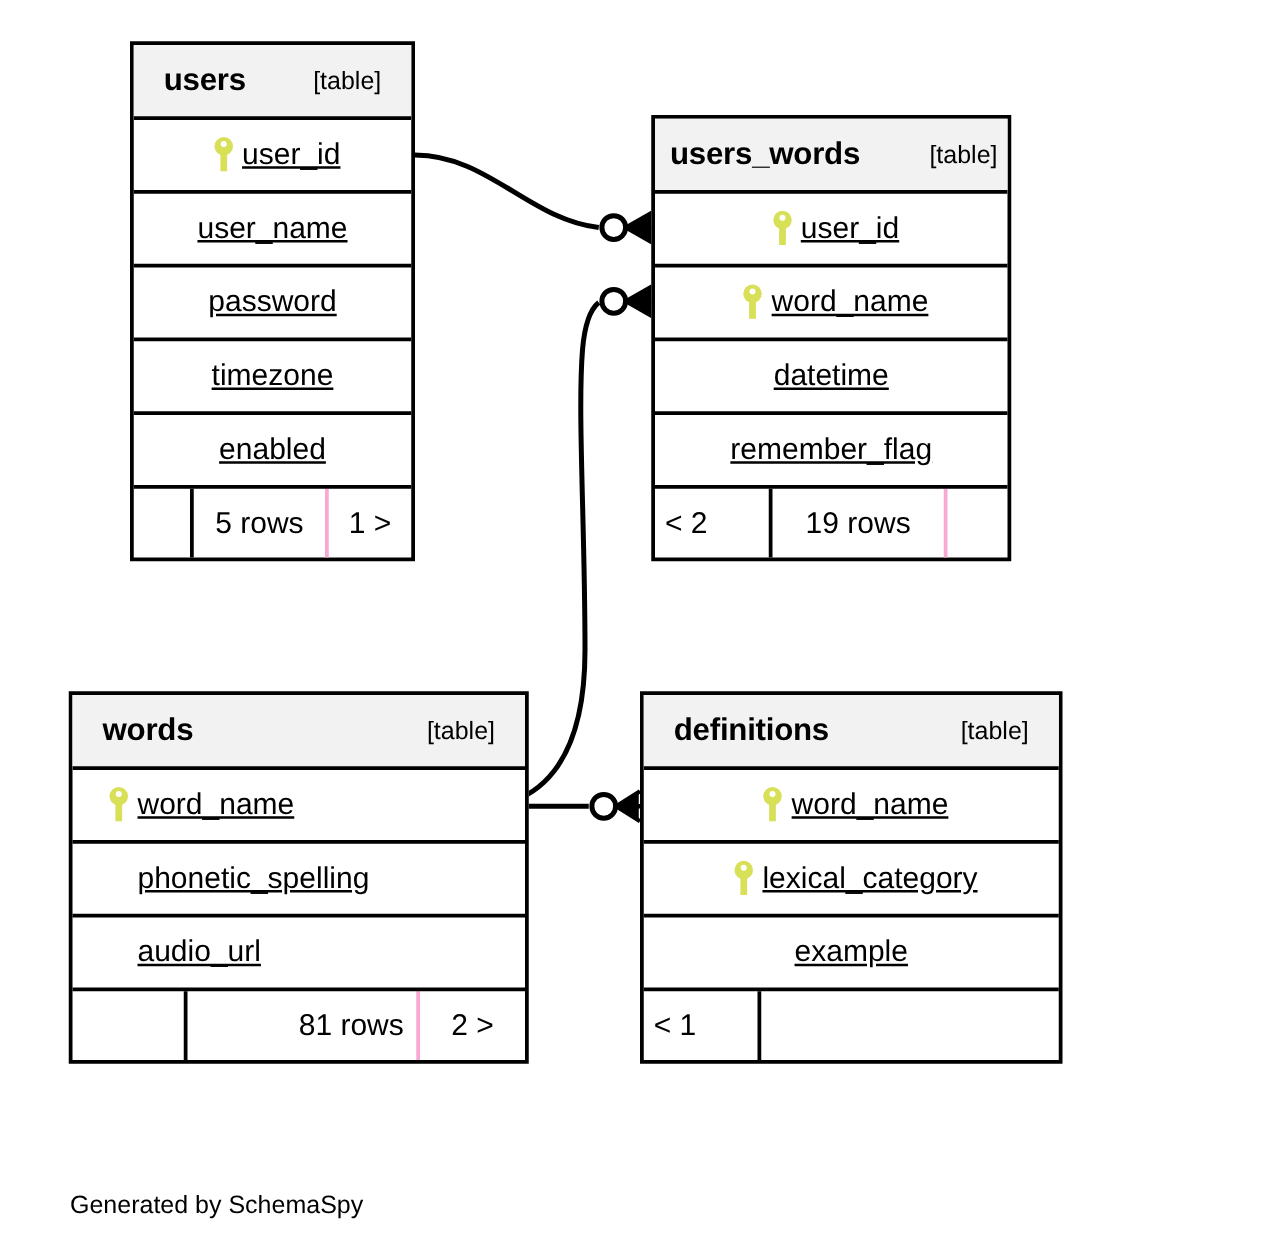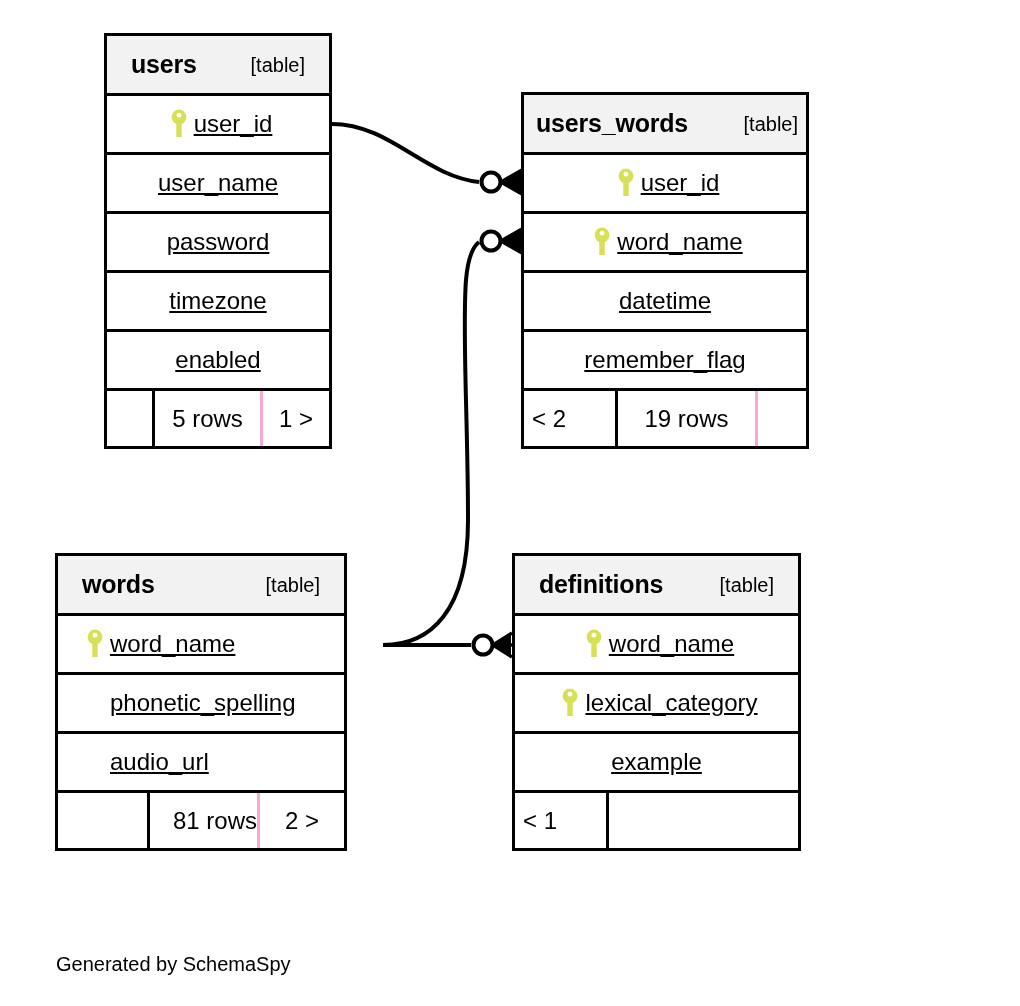--- a/index.html
+++ b/index.html
@@ -253,21 +253,21 @@
       </div>
     </div>
 
     <div class="ent-foot">
       <div class="foot-cell foot-left" style="width:94px;">&lt; 2</div>
       <div class="foot-cell foot-mid">19 rows</div>
       <div class="foot-cell foot-right" style="width:48px;"></div>
     </div>
   </div>
 
-  <div class="entity" style="left:55px; top:553px; width:292px;">
+  <div class="entity" style="left:55px; top:553px; width:368px;">
     <div class="ent-title">
       <span class="ent-name">words</span>
       <span class="ent-tag">[table]</span>
     </div>
 
     <div class="col">
       <div class="col-inner" style="margin:0 0 0 16px;">
         <span class="keyslot">
           <svg width="18" height="30" viewBox="0 0 18 30" xmlns="http://www.w3.org/2000/svg">
             <circle cx="9" cy="8" r="7.4" fill="#d8e057"></circle>
@@ -286,26 +286,26 @@
     </div>
 
     <div class="col last-col">
       <div class="col-inner" style="margin:0 0 0 46px;">
         <span class="col-name">audio_url</span>
       </div>
     </div>
 
     <div class="ent-foot">
       <div class="foot-cell foot-left" style="width:92px;"></div>
-      <div class="foot-cell foot-mid" style="justify-content:flex-end; padding-right:0;">81 rows</div>
+      <div class="foot-cell foot-mid" style="justify-content:flex-end; padding-right:10px;">81 rows</div>
       <div class="foot-cell foot-right" style="width:84px;">2 &gt;</div>
     </div>
   </div>
 
-  <div class="entity" style="left:512px; top:553px; width:289px;">
+  <div class="entity" style="left:512px; top:553px; width:338px;">
     <div class="ent-title">
       <span class="ent-name">definitions</span>
       <span class="ent-tag">[table]</span>
     </div>
 
     <div class="col">
       <div class="col-inner">
         <span class="keyslot">
           <svg width="18" height="30" viewBox="0 0 18 30" xmlns="http://www.w3.org/2000/svg">
             <circle cx="9" cy="8" r="7.4" fill="#d8e057"></circle>

